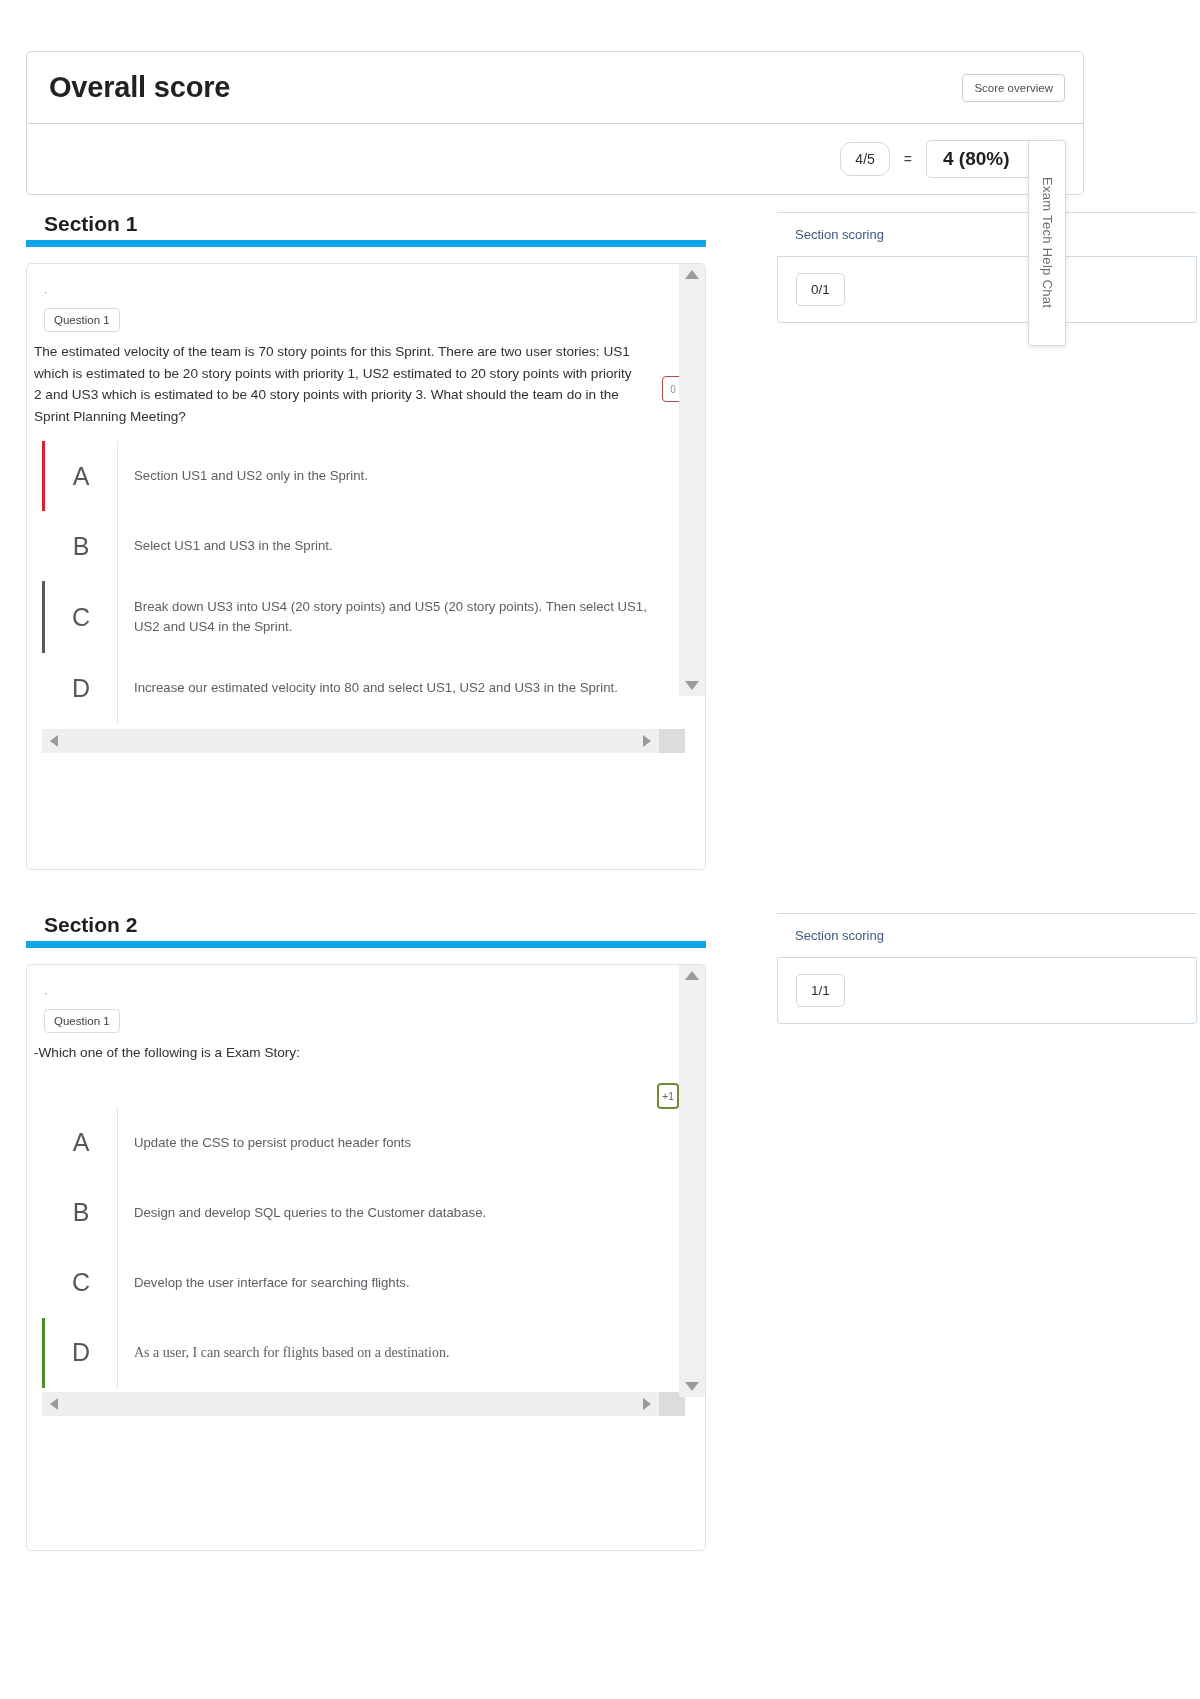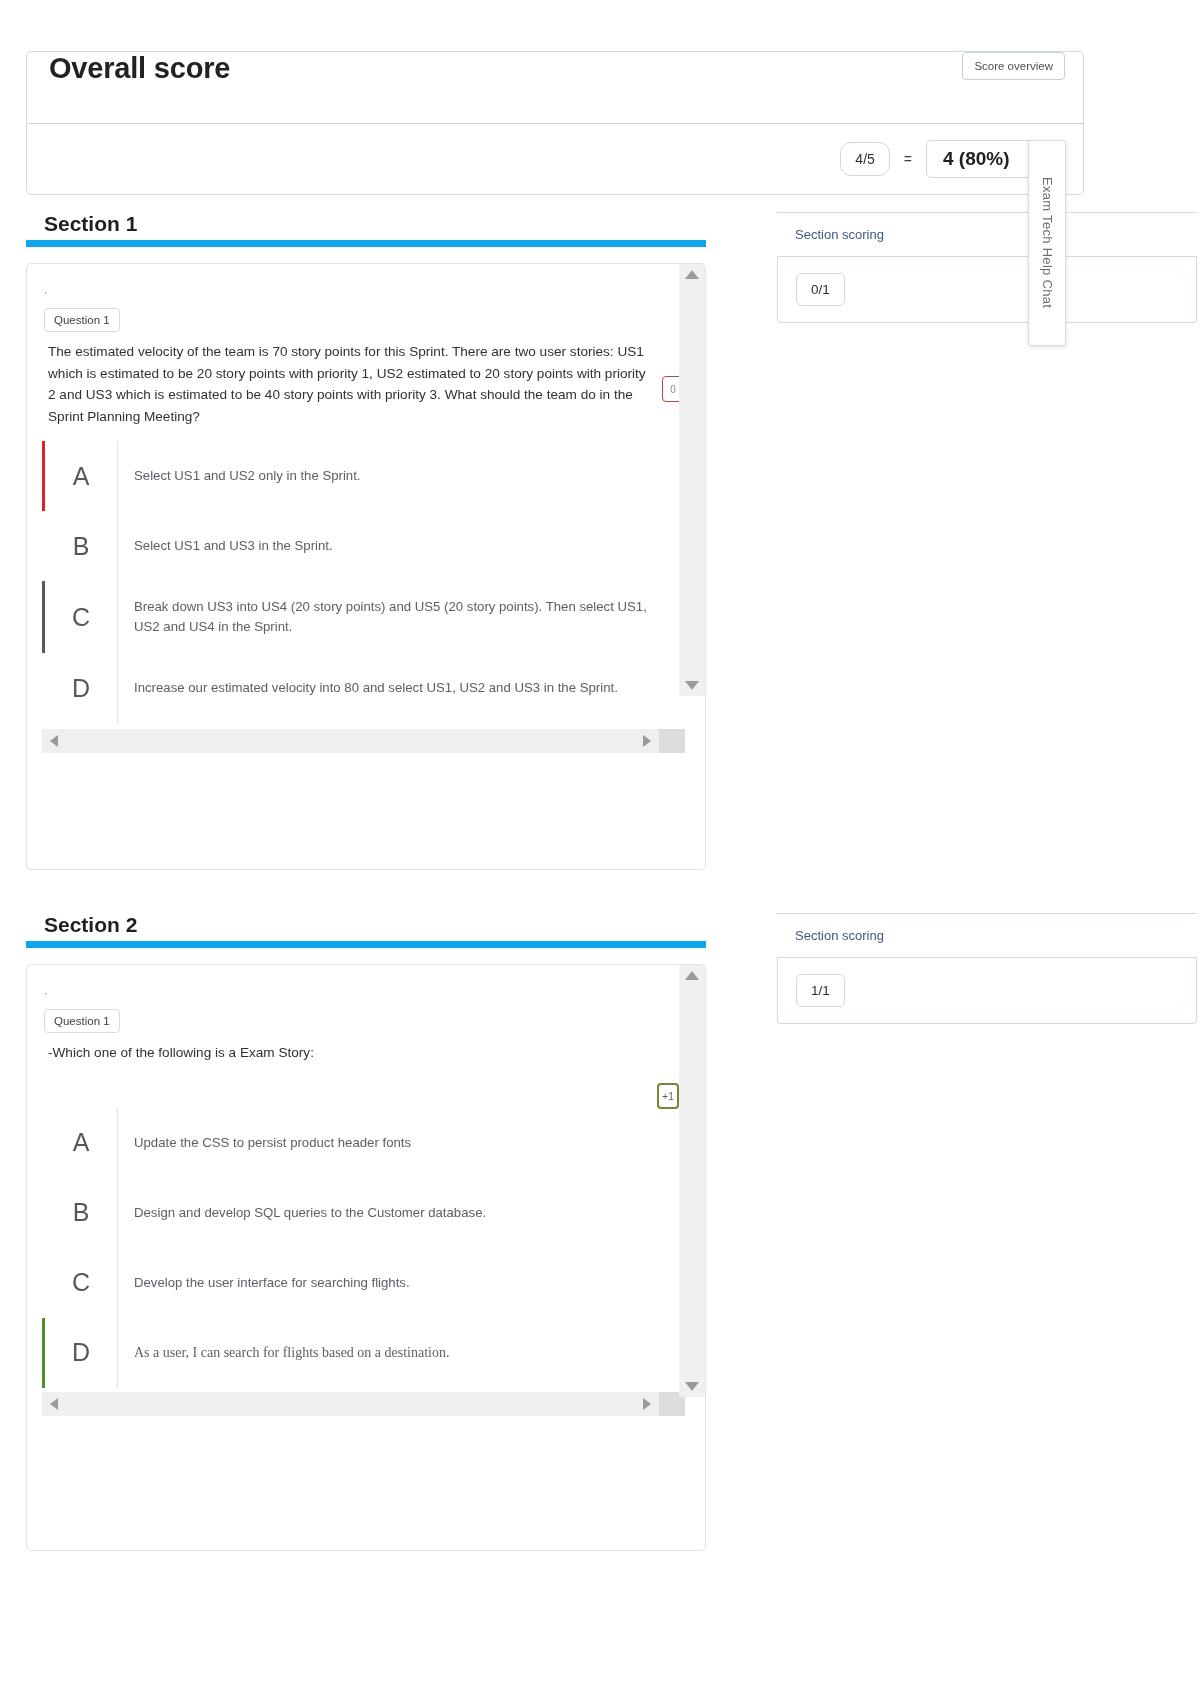--- a/index.html
+++ b/index.html
@@ -23,21 +23,21 @@
     left: 26px;
     top: 51px;
     width: 1058px;
     border: 1px solid #cfdbe6;
     border-radius: 5px;
     background: #fff;
   }
   .overall-head {
     height: 72px;
     display: flex;
-    align-items: flex-start;
+    align-items: center;
     justify-content: space-between;
     padding: 0 18px 0 22px;
     border-bottom: 1px solid #cfd3d8;
   }
   .overall-title {
     font-size: 29px;
     font-weight: 700;
     color: #222;
     letter-spacing: -0.2px;
   }
@@ -114,21 +114,21 @@
     display: inline-block;
     margin: 8px 0 0 17px;
     border: 1px solid #d8dcdf;
     border-radius: 4px;
     background: #fff;
     padding: 5px 9px;
     font-size: 11.5px;
     color: #3d4145;
   }
   .q-text {
-    margin: 9px 17px 0 21px;
+    margin: 9px 17px 0 7px;
     font-size: 13.6px;
     line-height: 21.5px;
     color: #2e3236;
     max-width: 608px;
   }
 
   
   .q-score {
     position: absolute;
     width: 22px; height: 26px;
@@ -318,21 +318,21 @@
         <div class="q-text">The estimated velocity of the team is 70 story points for this Sprint. There are two user stories: US1 which is estimated to be 20 story points with priority 1, US2 estimated to 20 story points with priority 2 and US3 which is estimated to be 40 story points with priority 3. What should the team do in the Sprint Planning Meeting?</div>
 
         <div class="q-score neg" style="left:635px; top:112px;">0</div>
 
         <div class="opts">
 
           <div class="opt" style="height:70px;">
             <div class="opt-bar red"></div>
             <div class="opt-letter">A</div>
             <div class="opt-body">
-              <span>Select US1 and US2 only in the Sprint.</span>
+              <span>Section US1 and US2 only in the Sprint.</span>
               <span class="opt-mark cross">✖</span>
             </div>
           </div>
 
           <div class="opt" style="height:70px;">
             <div class="opt-bar"></div>
             <div class="opt-letter">B</div>
             <div class="opt-body">
               <span>Select US1 and US3 in the Sprint.</span>
             </div>

